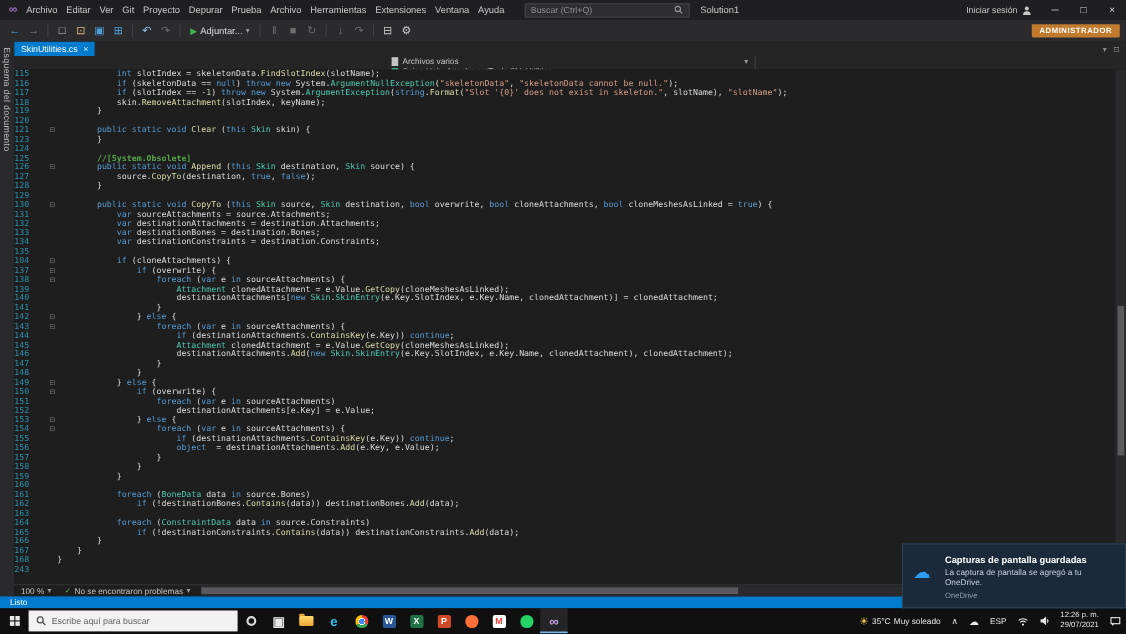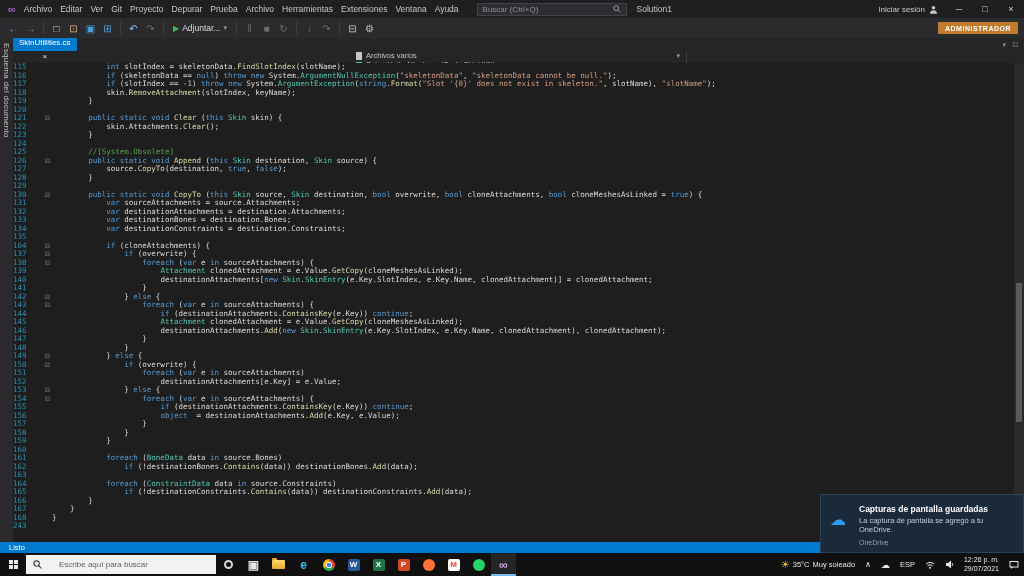--- a/index.html
+++ b/index.html
@@ -50,40 +50,40 @@
   .mem-ic { width:6px; height:6px; background:#b180d7; transform:rotate(45deg); flex:none; }
 
   
   .editor { flex:1; position:relative; overflow:hidden; background:#1e1e1e; }
   #code-lines { position:absolute; left:0; right:10px; top:0; }
   .cl { display:flex; height:8.5px; white-space:pre; font-family:"DejaVu Sans Mono", monospace; font-size:7.5px; line-height:8.5px; overflow:hidden; }
   .lnum { width:30px; flex:none; color:#2b91af; padding-right:5px; }
   .lfold { width:9px; flex:none; color:#7a7a7a; font-size:6.5px; text-align:center; font-family:"DejaVu Sans", sans-serif; line-height:8.5px; }
   .lcode { flex:1; tab-size:4; min-width:0; }
   .tk-p { color:#dcdcdc; } .tk-k { color:#569cd6; } .tk-t { color:#4ec9b0; }
-  .tk-s { color:#d69d85; } .tk-c { color:#57a64a; } .tk-n { color:#b5cea8; } .tk-m { color:#dcdcaa; }
+  .tk-s { color:#d69d85; } .tk-c { color:#57a64a;font-weight:bold; } .tk-n { color:#b5cea8; } .tk-m { color:#dcdcaa; }
   .vscroll { position:absolute; right:0; top:0; bottom:0; width:10px; background:#2a2a2d; }
   .vthumb { position:absolute; left:2px; right:2px; top:46%; height:29%; background:#5a5a5e; }
 
   .edfooter { height:11px; background:#1e1e1e; border-top:1px solid #333; display:flex; align-items:center; font-size:7.5px; color:#c5c5c5; }
   .zoom, .problems { display:flex; align-items:center; gap:3px; padding:0 6px; height:100%; }
   .problems .chk { color:#4fc14f; font-size:7px; }
   .edfooter .caret { color:#9a9a9a; font-size:7px; }
   .hscroll { flex:1; height:100%; background:#2a2a2d; position:relative; margin-left:4px; }
   .hthumb { position:absolute; top:2px; bottom:2px; left:0; width:58%; background:#5a5a5e; }
 
   
   .statusbar { height:11px; display:flex; align-items:center; padding:0 9px; font-size:7.5px; color:#fff; }
 
   
   .taskbar { height:23px; background:#101010; display:flex; align-items:stretch; }
   .start { width:26px; display:flex; align-items:center; justify-content:center; }
   .win-logo { display:grid; grid-template-columns:4px 4px; grid-template-rows:4px 4px; gap:1px; }
   .win-logo span { background:#e8e8e8; }
-  .tb-search { width:190px; background:#f2f2f2; display:flex; align-items:center; gap:17px; padding:0 7px; margin:2px 0; font-size:8px; color:#5f5f5f; }
+  .tb-search { width:190px; background:#f2f2f2; display:flex; align-items:center; gap:5px; padding:0 7px; margin:2px 0; font-size:8px; color:#5f5f5f; }
   .tb-search span { white-space:nowrap; overflow:hidden; }
   .tb-apps { display:flex; }
   .tb-app { width:25px; display:flex; align-items:center; justify-content:center; position:relative; }
   .tb-app.active { background:rgba(255,255,255,.09); box-shadow:inset 0 -2px 0 #76b9ed; }
   .ap-tile { width:12px; height:12px; border-radius:2px; display:flex; align-items:center; justify-content:center; font-size:8px; font-weight:700; color:#fff; }
   .ap-disc { width:12px; height:12px; border-radius:50%; }
   .ap-ring { width:9px; height:9px; border-radius:50%; border:2px solid #d8d8d8; }
   .ap-glyph { font-size:12px; font-weight:700; line-height:1; }
   .ap-folder { width:13px; height:9px; background:linear-gradient(#ffd968,#e9a832); border-radius:1px; position:relative; }
   .ap-folder::before { content:""; position:absolute; top:-2px; left:0; width:5px; height:2px; background:#e9a832; border-radius:1px 1px 0 0; }
@@ -180,21 +180,21 @@
     <span class="admin-badge" style="background: rgb(192, 123, 46);">ADMINISTRADOR</span>
   </div>
 
   <div class="mainrow">
     <div class="vstrip">
       <span>Esquema del documento</span>
     </div>
 
     <div class="edcol">
       <div class="tabrow">
-        <div class="tab" style="background: rgb(0, 122, 204); flex-direction: column;">
+        <div class="tab" style="background: rgb(0, 122, 204);">
           <span>SkinUtilities.cs</span>
           <span class="tclose">×</span>
         </div>
         <div class="tabrow-right">
           <span>▾</span>
           <span>⊡</span>
         </div>
       </div>
 
       <div class="crumbs">
@@ -217,21 +217,20 @@
 
       <div class="editor">
         <div id="code-lines">
             <div class="cl"><span class="lnum">115</span><span class="lfold"></span><span class="lcode"><span class="tk-p">			</span><span class="tk-k">int</span><span class="tk-p"> slotIndex = skeletonData.</span><span class="tk-m">FindSlotIndex</span><span class="tk-p">(slotName);</span></span></div>
             <div class="cl"><span class="lnum">116</span><span class="lfold"></span><span class="lcode"><span class="tk-p">			</span><span class="tk-k">if</span><span class="tk-p"> (skeletonData == </span><span class="tk-k">null</span><span class="tk-p">) </span><span class="tk-k">throw</span><span class="tk-p"> </span><span class="tk-k">new</span><span class="tk-p"> System.</span><span class="tk-t">ArgumentNullException</span><span class="tk-p">(</span><span class="tk-s">"skeletonData"</span><span class="tk-p">, </span><span class="tk-s">"skeletonData cannot be null."</span><span class="tk-p">);</span></span></div>
             <div class="cl"><span class="lnum">117</span><span class="lfold"></span><span class="lcode"><span class="tk-p">			</span><span class="tk-k">if</span><span class="tk-p"> (slotIndex == -</span><span class="tk-n">1</span><span class="tk-p">) </span><span class="tk-k">throw</span><span class="tk-p"> </span><span class="tk-k">new</span><span class="tk-p"> System.</span><span class="tk-t">ArgumentException</span><span class="tk-p">(</span><span class="tk-k">string</span><span class="tk-p">.</span><span class="tk-m">Format</span><span class="tk-p">(</span><span class="tk-s">"Slot '{0}' does not exist in skeleton."</span><span class="tk-p">, slotName), </span><span class="tk-s">"slotName"</span><span class="tk-p">);</span></span></div>
             <div class="cl"><span class="lnum">118</span><span class="lfold"></span><span class="lcode"><span class="tk-p">			skin.</span><span class="tk-m">RemoveAttachment</span><span class="tk-p">(slotIndex, keyName);</span></span></div>
             <div class="cl"><span class="lnum">119</span><span class="lfold"></span><span class="lcode"><span class="tk-p">		}</span></span></div>
             <div class="cl"><span class="lnum">120</span><span class="lfold"></span><span class="lcode"></span></div>
             <div class="cl"><span class="lnum">121</span><span class="lfold">⊟</span><span class="lcode"><span class="tk-p">		</span><span class="tk-k">public</span><span class="tk-p"> </span><span class="tk-k">static</span><span class="tk-p"> </span><span class="tk-k">void</span><span class="tk-p"> </span><span class="tk-m">Clear</span><span class="tk-p"> (</span><span class="tk-k">this</span><span class="tk-p"> </span><span class="tk-t">Skin</span><span class="tk-p"> skin) {</span></span></div>
-            <div class="cl"><span class="lnum">122</span><span class="lfold"></span><span class="lcode"><span class="tk-p">			skin.Attachments.</span><span class="tk-m">Clear</span><span class="tk-p">();</span></span></div>
             <div class="cl"><span class="lnum">123</span><span class="lfold"></span><span class="lcode"><span class="tk-p">		}</span></span></div>
             <div class="cl"><span class="lnum">124</span><span class="lfold"></span><span class="lcode"></span></div>
             <div class="cl"><span class="lnum">125</span><span class="lfold"></span><span class="lcode"><span class="tk-p">		</span><span class="tk-c">//[System.Obsolete]</span></span></div>
             <div class="cl"><span class="lnum">126</span><span class="lfold">⊟</span><span class="lcode"><span class="tk-p">		</span><span class="tk-k">public</span><span class="tk-p"> </span><span class="tk-k">static</span><span class="tk-p"> </span><span class="tk-k">void</span><span class="tk-p"> </span><span class="tk-m">Append</span><span class="tk-p"> (</span><span class="tk-k">this</span><span class="tk-p"> </span><span class="tk-t">Skin</span><span class="tk-p"> destination, </span><span class="tk-t">Skin</span><span class="tk-p"> source) {</span></span></div>
             <div class="cl"><span class="lnum">127</span><span class="lfold"></span><span class="lcode"><span class="tk-p">			source.</span><span class="tk-m">CopyTo</span><span class="tk-p">(destination, </span><span class="tk-k">true</span><span class="tk-p">, </span><span class="tk-k">false</span><span class="tk-p">);</span></span></div>
             <div class="cl"><span class="lnum">128</span><span class="lfold"></span><span class="lcode"><span class="tk-p">		}</span></span></div>
             <div class="cl"><span class="lnum">129</span><span class="lfold"></span><span class="lcode"></span></div>
             <div class="cl"><span class="lnum">130</span><span class="lfold">⊟</span><span class="lcode"><span class="tk-p">		</span><span class="tk-k">public</span><span class="tk-p"> </span><span class="tk-k">static</span><span class="tk-p"> </span><span class="tk-k">void</span><span class="tk-p"> </span><span class="tk-m">CopyTo</span><span class="tk-p"> (</span><span class="tk-k">this</span><span class="tk-p"> </span><span class="tk-t">Skin</span><span class="tk-p"> source, </span><span class="tk-t">Skin</span><span class="tk-p"> destination, </span><span class="tk-k">bool</span><span class="tk-p"> overwrite, </span><span class="tk-k">bool</span><span class="tk-p"> cloneAttachments, </span><span class="tk-k">bool</span><span class="tk-p"> cloneMeshesAsLinked = </span><span class="tk-k">true</span><span class="tk-p">) {</span></span></div>
             <div class="cl"><span class="lnum">131</span><span class="lfold"></span><span class="lcode"><span class="tk-p">			</span><span class="tk-k">var</span><span class="tk-p"> sourceAttachments = source.Attachments;</span></span></div>
             <div class="cl"><span class="lnum">132</span><span class="lfold"></span><span class="lcode"><span class="tk-p">			</span><span class="tk-k">var</span><span class="tk-p"> destinationAttachments = destination.Attachments;</span></span></div>
@@ -271,20 +270,34 @@
             <div class="cl"><span class="lnum">166</span><span class="lfold"></span><span class="lcode"><span class="tk-p">		}</span></span></div>
             <div class="cl"><span class="lnum">167</span><span class="lfold"></span><span class="lcode"><span class="tk-p">	}</span></span></div>
             <div class="cl"><span class="lnum">168</span><span class="lfold"></span><span class="lcode"><span class="tk-p">}</span></span></div>
             <div class="cl"><span class="lnum">243</span><span class="lfold"></span><span class="lcode"></span></div>
           </div>
         <div class="vscroll">
           <div class="vthumb"></div>
         </div>
       </div>
 
+      <div class="edfooter">
+        <div class="zoom">
+          <span>100 %</span>
+          <span class="caret">▾</span>
+        </div>
+        <div class="problems">
+          <span class="chk">✓</span>
+          <span>No se encontraron problemas</span>
+          <span class="caret">▾</span>
+        </div>
+        <div class="hscroll">
+          <div class="hthumb"></div>
+        </div>
+      </div>
     </div>
   </div>
 
   <div class="statusbar" style="background: rgb(0, 122, 204);">
     <span>Listo</span>
   </div>
 
   <div class="toast" style="background: rgb(27, 42, 58);">
     <span class="toast-cloud">☁</span>
     <div class="toast-title">Capturas de pantalla guardadas</div>

